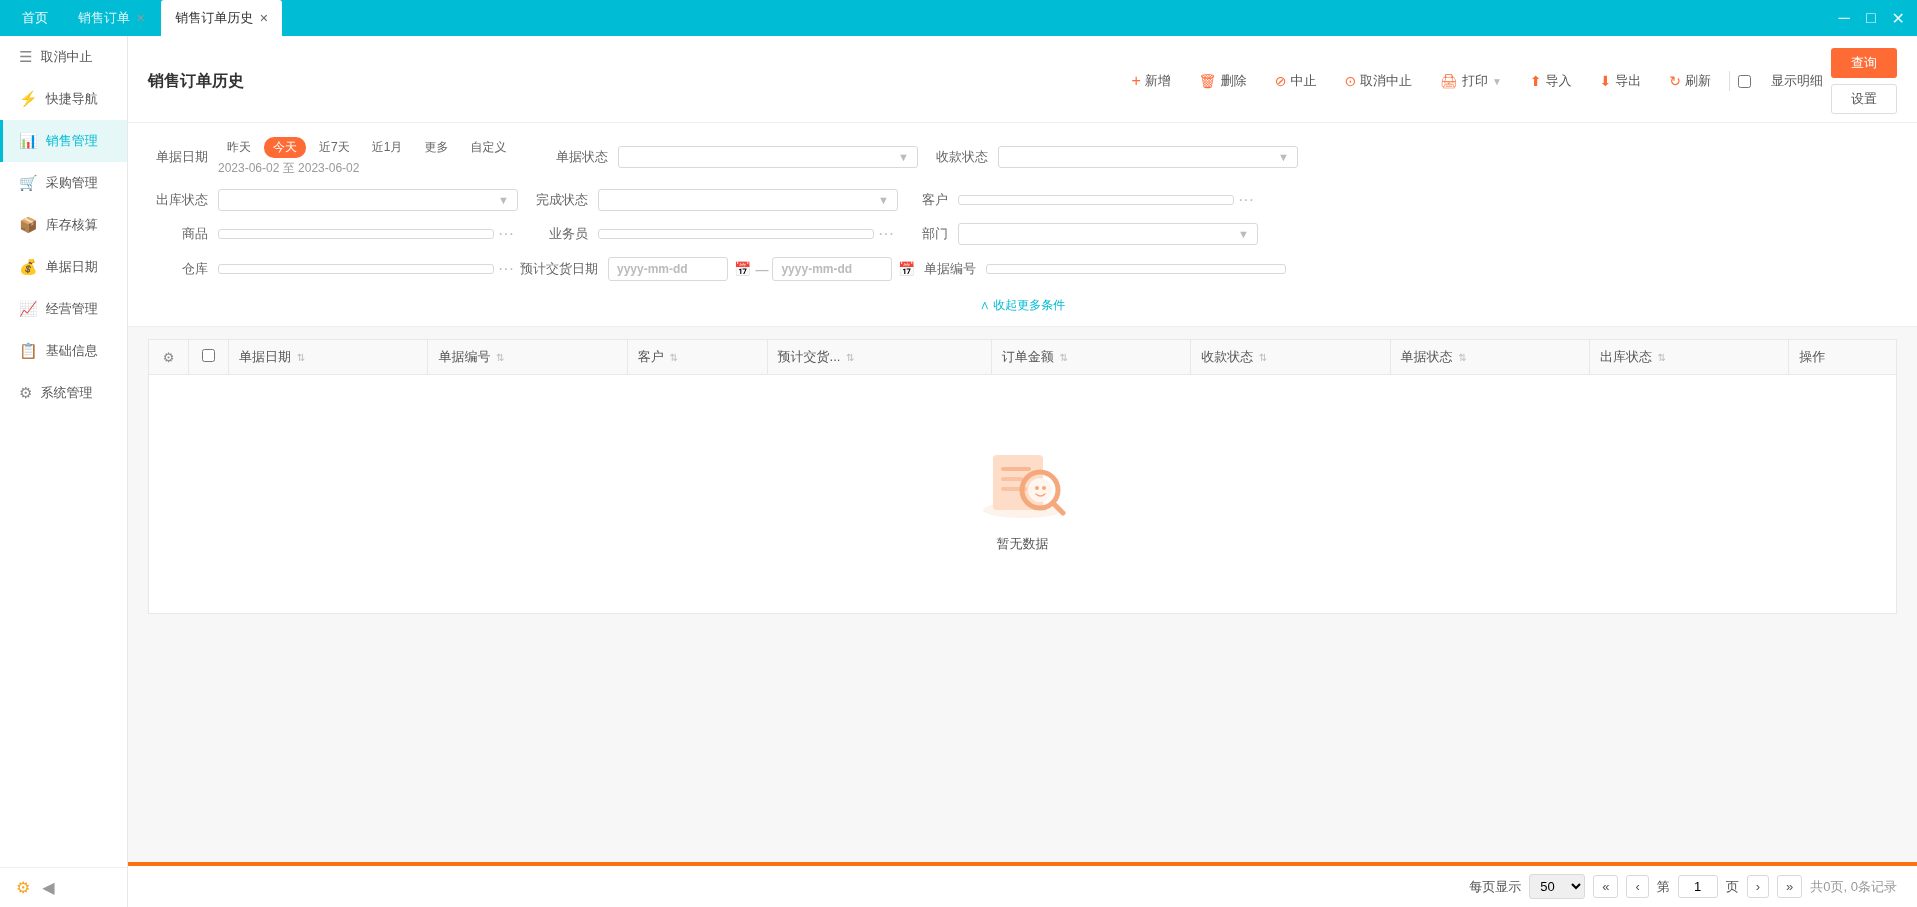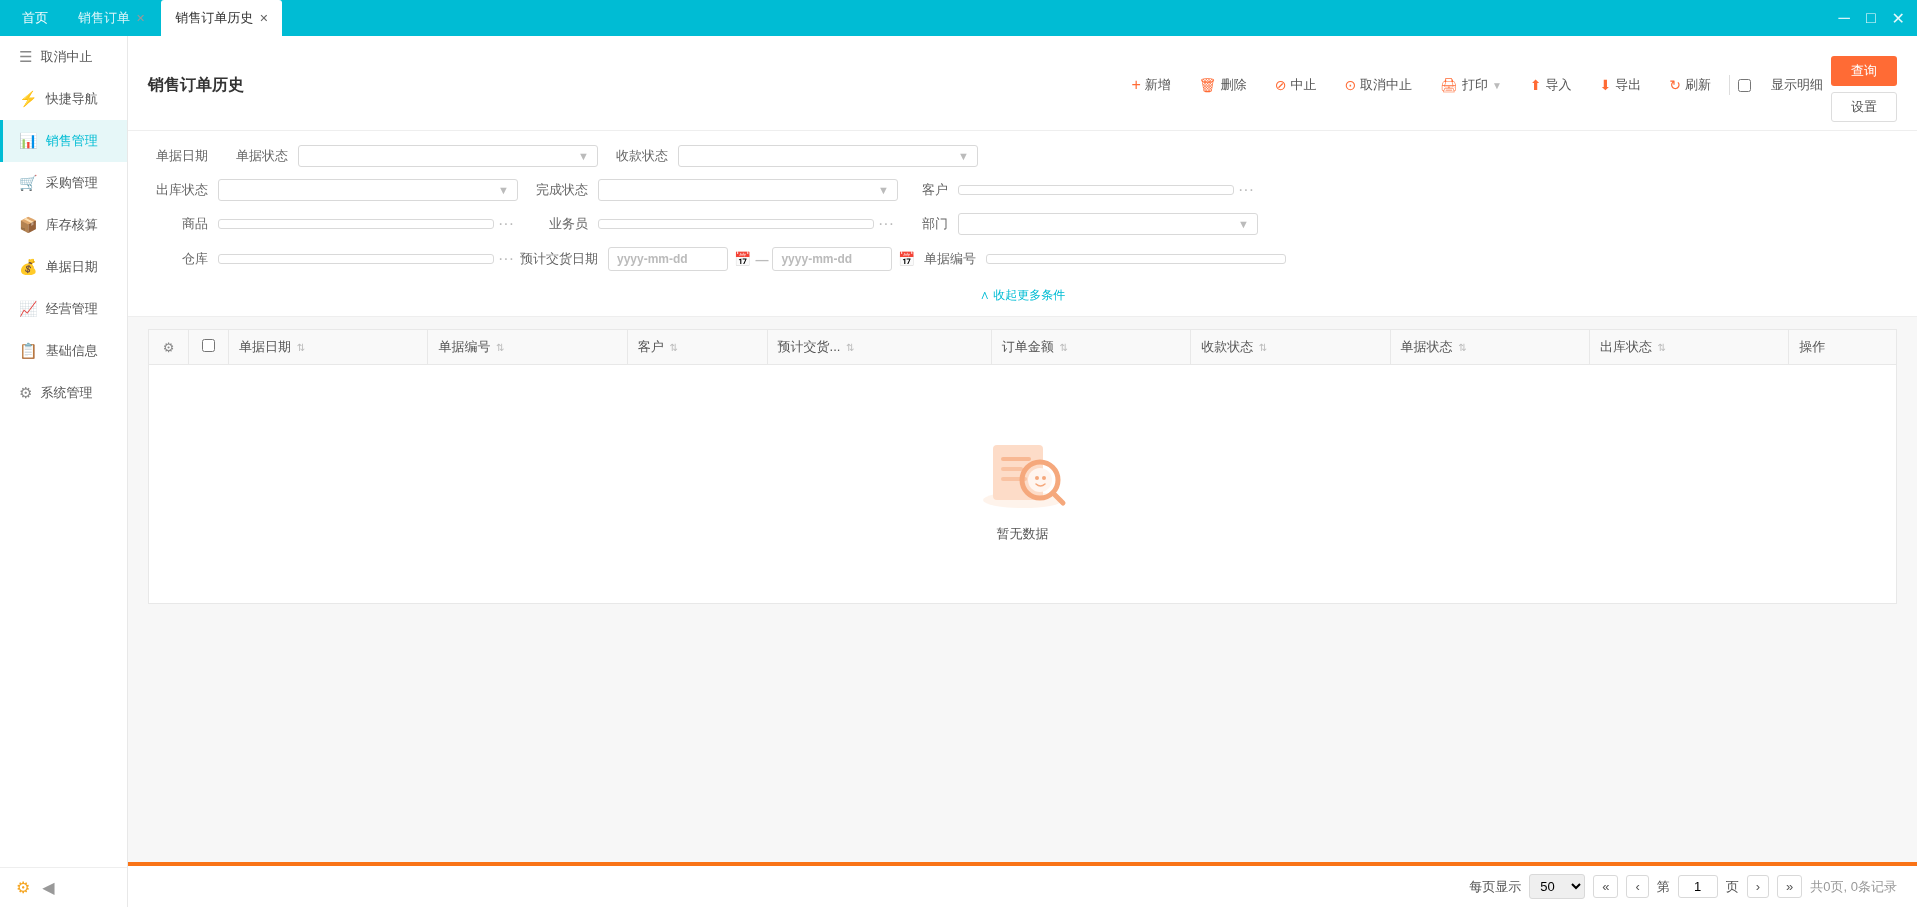--- a/index.html
+++ b/index.html
@@ -181,31 +181,42 @@
         </button>
         <button class="toolbar-btn">
           <span class="icon" style="color:#ff6b35;">↻</span>
           <span>刷新</span>
         </button>
         <div class="divider-v"></div>
         <label class="checkbox-label">
           <input type="checkbox" style="">
           <span>显示明细</span>
         </label>
-        <div style="display:flex;flex-direction:column;gap:3px;margin-top:8px;">
+        <div style="display:flex;flex-direction:column;gap:3px;">
           <button class="btn-query">查询</button>
           <button class="btn-settings">设置</button>
         </div>
       </div>
     </div>
 
     <div class="filter-area">
 
       <div class="filter-row">
         <span class="filter-label">单据日期</span>
+        <div style="display:flex;flex-direction:column;flex:1;max-width:320px;">
+          <div class="date-tags">
+            <span class="date-tag">昨天</span>
+            <span class="date-tag active">今天</span>
+            <span class="date-tag">近7天</span>
+            <span class="date-tag">近1月</span>
+            <span class="date-tag">更多</span>
+            <span class="date-tag">自定义</span>
+          </div>
+          <div class="date-range">2023-06-02 至 2023-06-02</div>
+        </div>
         <span class="filter-label" style="min-width:80px;">单据状态</span>
         <div class="select-field" style="flex:1;max-width:300px;">
           <span style="color:#bbb;"></span>
           <span class="arrow">▼</span>
         </div>
         <span class="filter-label" style="min-width:80px;">收款状态</span>
         <div class="select-field" style="flex:1;max-width:300px;">
           <span style="color:#bbb;"></span>
           <span class="arrow">▼</span>
         </div>

